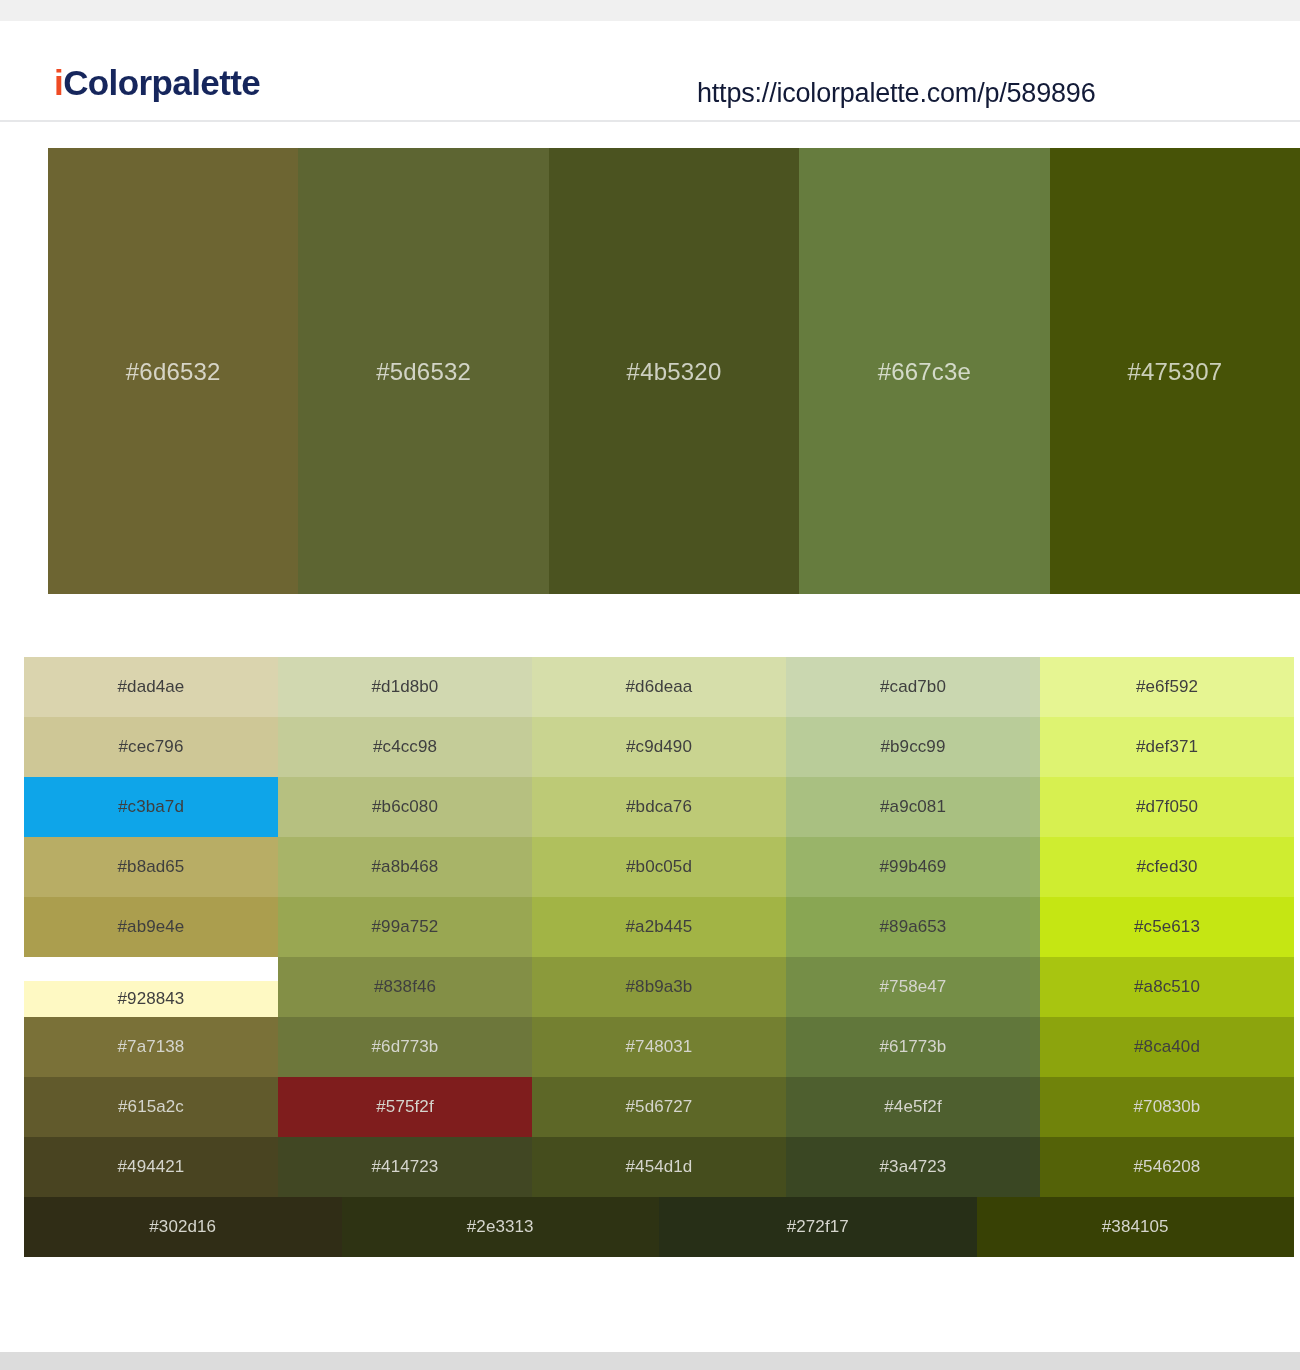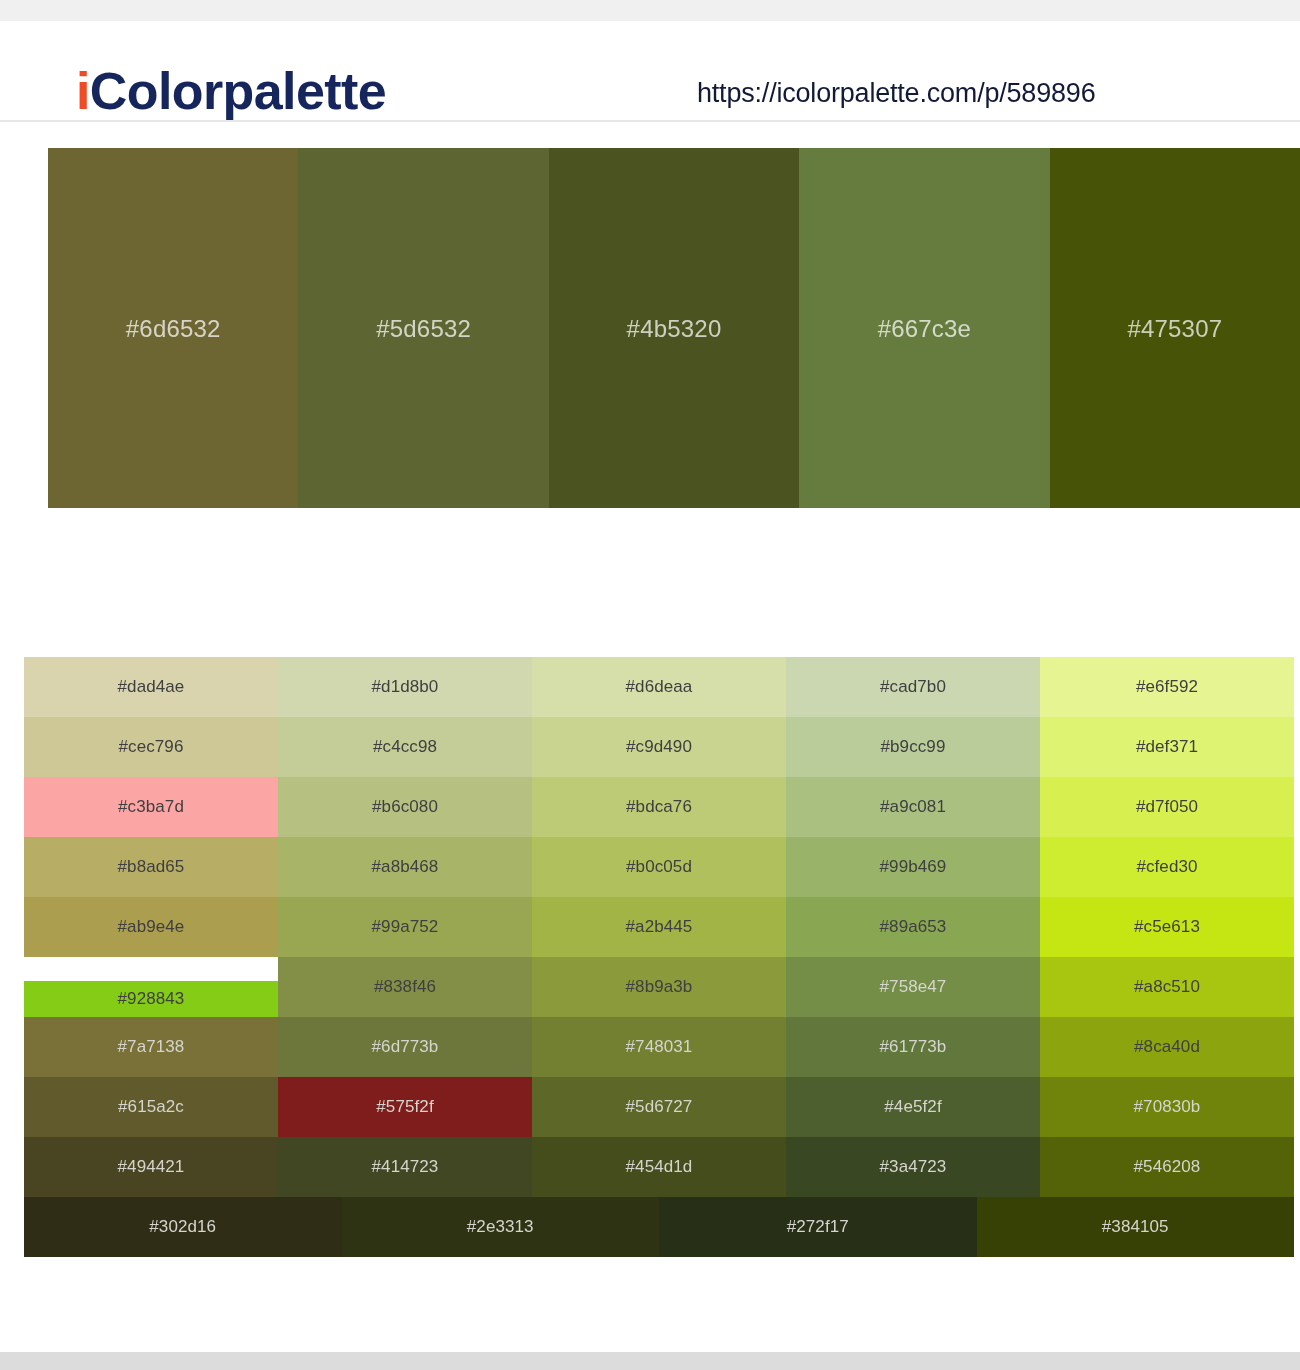--- a/index.html
+++ b/index.html
@@ -29,23 +29,23 @@
     position: absolute;
     top: 21px; left: 0;
     width: 1300px;
     height: 101px;
     background: #ffffff;
     border-bottom: 2px solid #e6e7e9;
     box-sizing: border-box;
   }
   .logo {
     position: absolute;
-    left: 76px;
+    left: 54px;
     top: 44px;
-    font-size: 52px;
+    font-size: 35px;
     font-weight: bold;
     letter-spacing: -0.6px;
     white-space: nowrap;
     line-height: 1;
   }
   .logo .logo-i { color: #ef4b24; }
   .logo .logo-rest { color: #16265c; }
 
   .page-url {
     position: absolute;
@@ -57,21 +57,21 @@
     white-space: nowrap;
     line-height: 1;
   }
 
   
   .swatch-strip {
     position: absolute;
     left: 24px;
     top: 148px;
     width: 1252px;
-    height: 360px;
+    height: 446px;
     display: flex;
     padding-left: 24px;
   }
   .swatch {
     flex: 1 1 0;
     position: relative;
     display: flex;
     align-items: center;
     justify-content: center;
   }
@@ -178,21 +178,21 @@
         <span class="shade-label dark-text">#c9d490</span>
       </div>
       <div class="shade-cell" style="background: rgb(185, 204, 153);">
         <span class="shade-label dark-text">#b9cc99</span>
       </div>
       <div class="shade-cell" style="background: rgb(222, 243, 113);">
         <span class="shade-label dark-text">#def371</span>
       </div>
     </div>
     <div class="shade-row">
-      <div class="shade-cell" style="background: #fca5a5;">
+      <div class="shade-cell" style="background: #0ea5e9;">
         <span class="shade-label dark-text">#c3ba7d</span>
       </div>
       <div class="shade-cell" style="background: rgb(182, 192, 128);">
         <span class="shade-label dark-text">#b6c080</span>
       </div>
       <div class="shade-cell" style="background: rgb(189, 202, 118);">
         <span class="shade-label dark-text">#bdca76</span>
       </div>
       <div class="shade-cell" style="background: rgb(169, 192, 129);">
         <span class="shade-label dark-text">#a9c081</span>
@@ -229,21 +229,21 @@
         <span class="shade-label dark-text">#a2b445</span>
       </div>
       <div class="shade-cell" style="background: rgb(137, 166, 83);">
         <span class="shade-label dark-text">#89a653</span>
       </div>
       <div class="shade-cell" style="background: rgb(197, 230, 19);">
         <span class="shade-label dark-text">#c5e613</span>
       </div>
     </div>
     <div class="shade-row">
-      <div class="shade-cell" style="background: #84cc16; margin-top: 24px;">
+      <div class="shade-cell" style="background: #fef9c3; margin-top: 24px;">
         <span class="shade-label dark-text">#928843</span>
       </div>
       <div class="shade-cell" style="background: rgb(131, 143, 70);">
         <span class="shade-label dark-text">#838f46</span>
       </div>
       <div class="shade-cell" style="background: rgb(139, 154, 59);">
         <span class="shade-label dark-text">#8b9a3b</span>
       </div>
       <div class="shade-cell" style="background: rgb(117, 142, 71);">
         <span class="shade-label light-text">#758e47</span>

